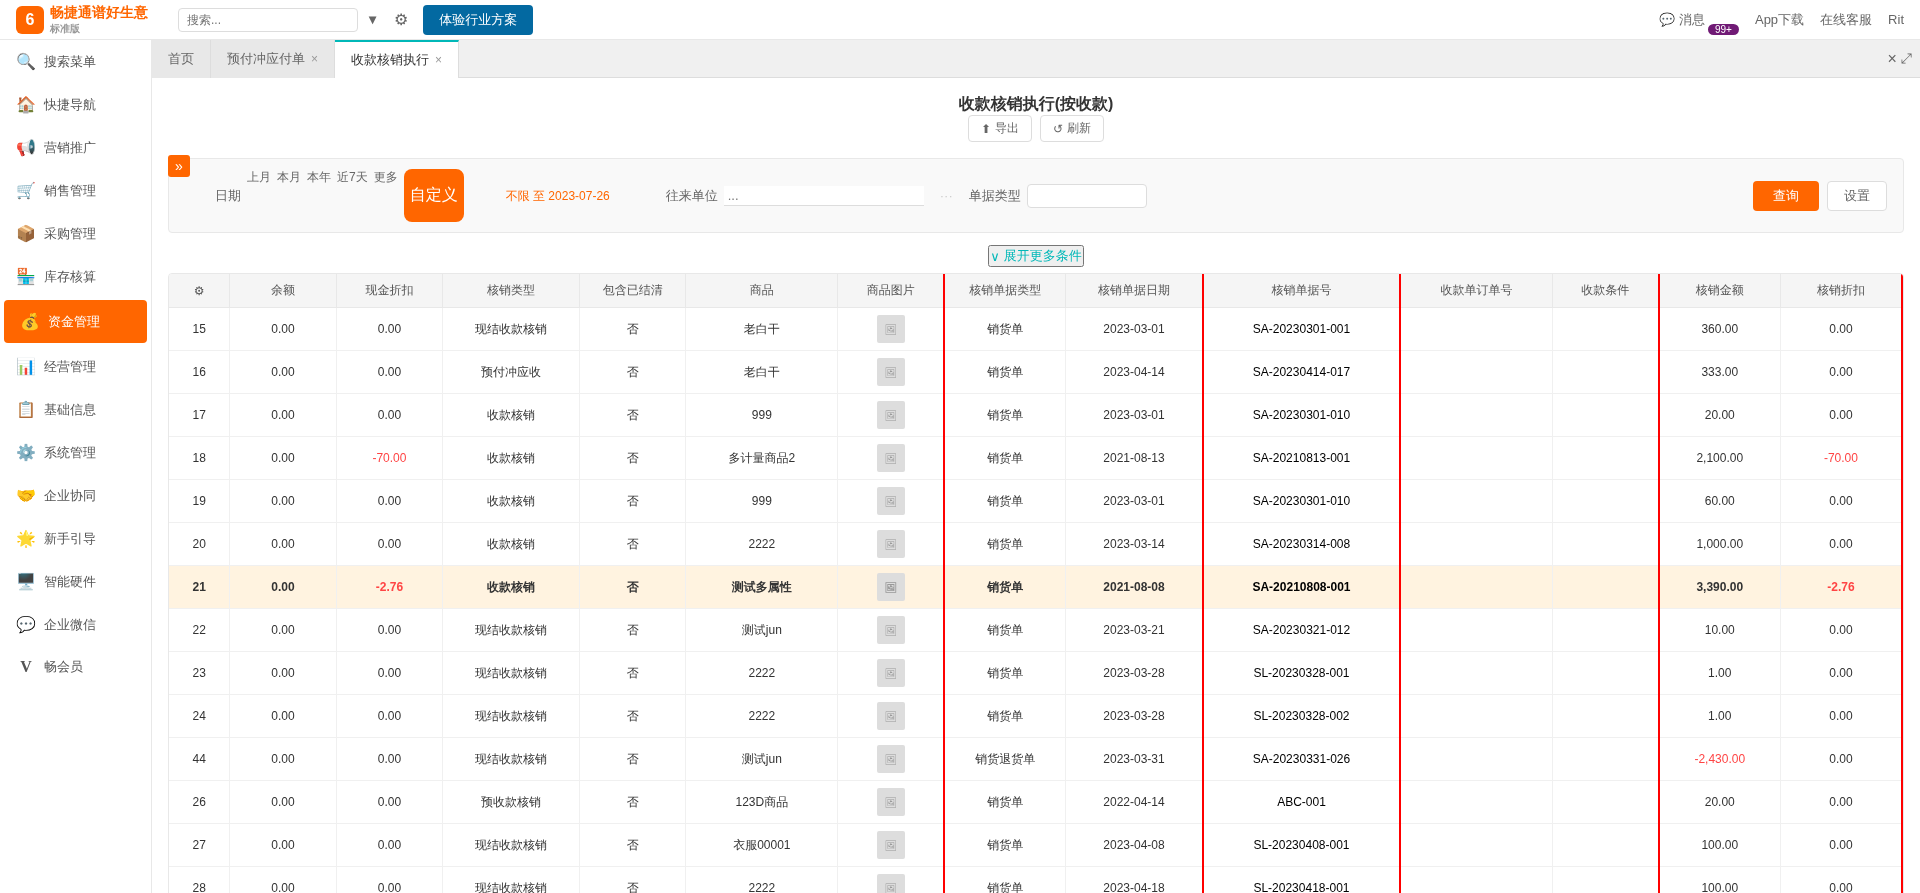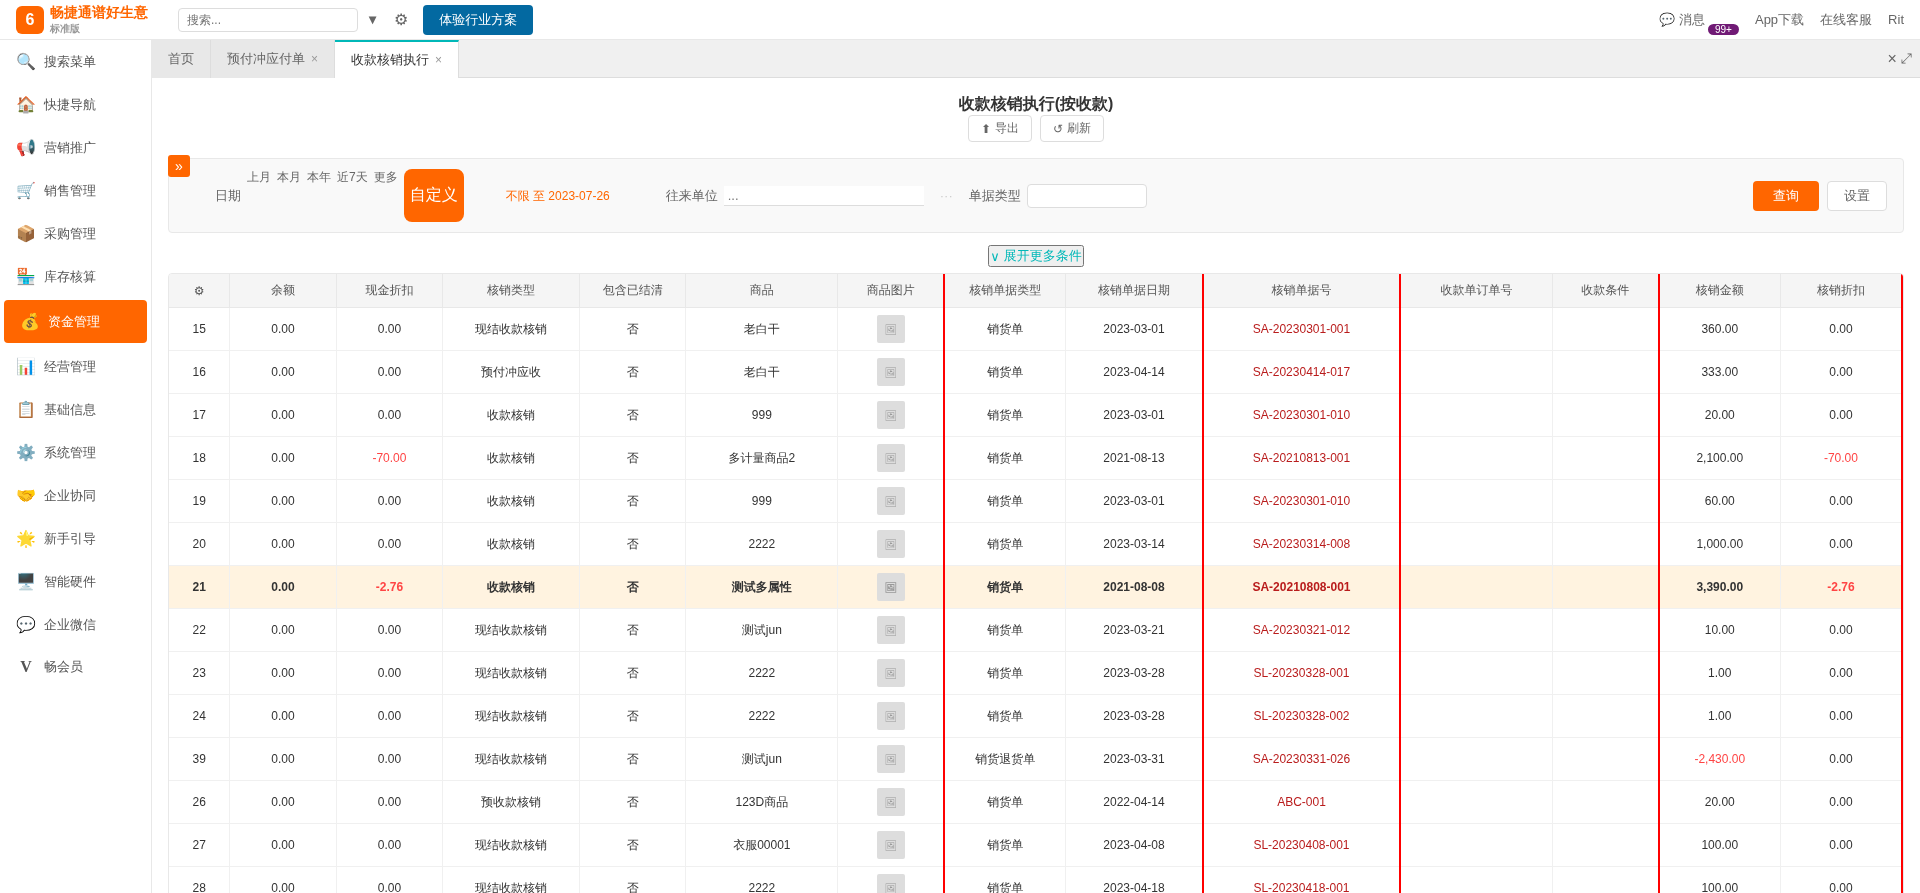--- a/index.html
+++ b/index.html
@@ -54,21 +54,21 @@
     .query-btn { background: #ff6600; color: white; border: none; border-radius: 4px; padding: 6px 20px; cursor: pointer; font-size: 13px; }
     .settings-btn { background: white; color: #666; border: 1px solid #ddd; border-radius: 4px; padding: 5px 16px; cursor: pointer; font-size: 13px; }
     .expand-btn { color: #00b8b8; font-size: 13px; cursor: pointer; display: flex; align-items: center; gap: 4px; margin: 0 auto; }
     
     
     .table-container { overflow: auto; border: 1px solid #e8e8e8; border-radius: 4px; }
     table { width: 100%; border-collapse: collapse; font-size: 12px; }
     th { background: #f5f5f5; padding: 8px 10px; text-align: center; font-weight: 500; color: #555; border-bottom: 1px solid #e8e8e8; border-right: 1px solid #e8e8e8; white-space: nowrap; }
     td { padding: 7px 10px; text-align: center; border-bottom: 1px solid #f0f0f0; border-right: 1px solid #f0f0f0; color: #333; white-space: nowrap; }
     tr.highlighted { background: #fff3e0; font-weight: bold; }
-    .link-text { color: #b91c1c; cursor: pointer; text-decoration: none; }
+    .link-text { color: #000000; cursor: pointer; text-decoration: none; }
     .red-text { color: #ff4444; }
     
     
     ::-webkit-scrollbar { width: 6px; height: 6px; }
     ::-webkit-scrollbar-thumb { background: #ccc; border-radius: 3px; }
     
     table { table-layout: fixed; }
     .col-no { width: 40px; }
     .col-balance { width: 70px; }
     .col-discount { width: 70px; }
@@ -479,21 +479,21 @@
                 </td>
     <td class="td-writeoff-type">销货单</td>
     <td class="td-writeoff-date">2023-03-28</td>
     <td class="td-writeoff-no"><a class="link-text" href="#">SL-20230328-002</a></td>
     <td></td>
     <td></td>
     <td class="td-amount ">1.00</td>
     <td class="td-writeoff-discount ">0.00</td>
   </tr>
               <tr>
-    <td>39</td>
+    <td>44</td>
     <td>0.00</td>
     <td class="">0.00</td>
     <td>现结收款核销</td>
     <td>否</td>
     <td>测试jun</td>
     <td>
                   <div style="width:28px;height:28px;background:#ddd;border-radius:2px;margin:0 auto;display:flex;align-items:center;justify-content:center;font-size:10px;color:#999">🖼</div>
                 </td>
     <td class="td-writeoff-type">销货退货单</td>
     <td class="td-writeoff-date">2023-03-31</td>

